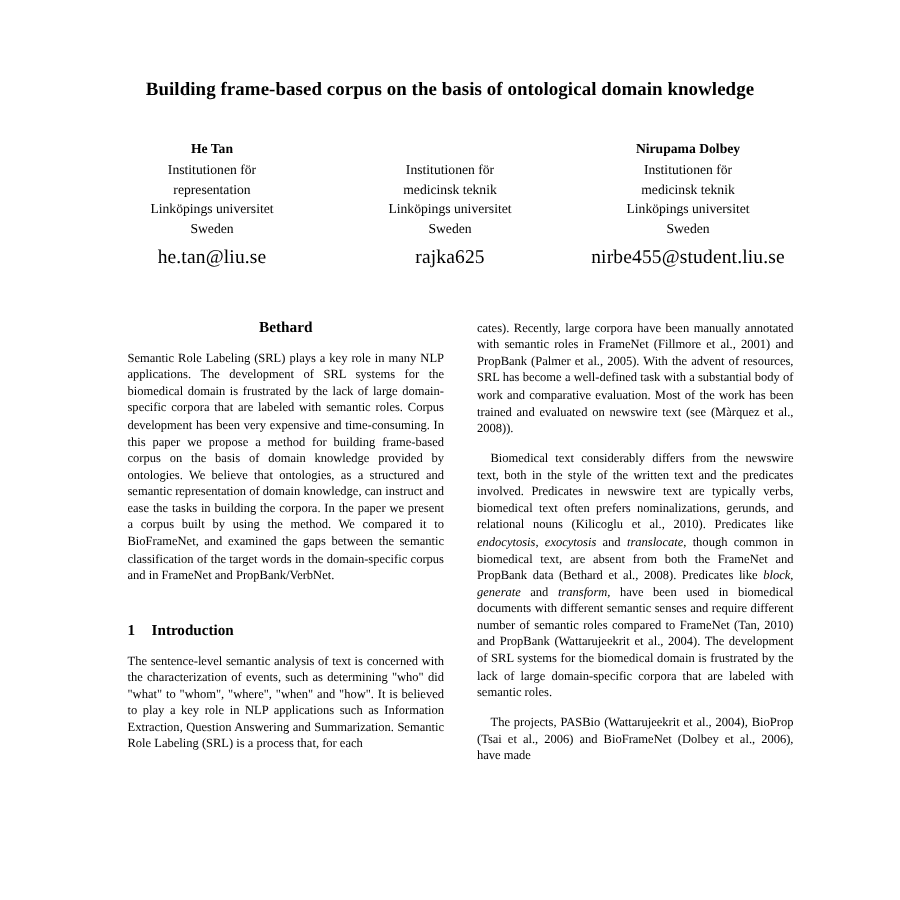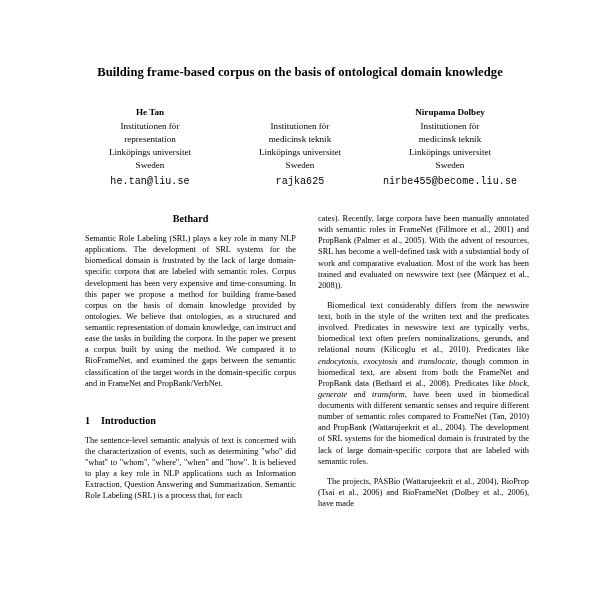--- a/index.html
+++ b/index.html
@@ -12,21 +12,21 @@
     font-family: "Liberation Serif", "DejaVu Serif", serif;
     color: #000000;
   }
   #page {
     width: 600px;
     height: 566px;
     position: relative;
     overflow: hidden;
     background: #ffffff;
     box-sizing: border-box;
-    padding: 17px;
+    padding: 4px;
   }
   .paper-title {
     font-size: 12.6px;
     font-weight: bold;
     text-align: center;
     margin: 0;
     padding: 48px 40px 0 40px;
     letter-spacing: 0.05px;
     line-height: 1.2;
   }
@@ -49,22 +49,22 @@
     font-weight: bold;
     display: block;
     font-size: 9.1px;
     margin-bottom: 1px;
   }
   .author-line {
     display: block;
   }
   .author-email {
     display: block;
-    font-family: Liberation Mono, monospace;
-    font-size: 10px;
+    font-family: Liberation Serif, serif;
+    font-size: 13px;
     margin-top: 3px;
     letter-spacing: 0.1px;
     white-space: nowrap;
   }
   .columns {
     position: absolute;
     top: 213px;
     left: 0;
     right: 0;
     display: flex;
@@ -129,21 +129,21 @@
       <span class="author-line">Sweden</span>
       <span class="author-email">rajka625</span>
     </div>
 
     <div class="author">
       <span class="author-name">Nirupama Dolbey</span>
       <span class="author-line">Institutionen för</span>
       <span class="author-line">medicinsk teknik</span>
       <span class="author-line">Linköpings universitet</span>
       <span class="author-line">Sweden</span>
-      <span class="author-email">nirbe455@become.liu.se</span>
+      <span class="author-email">nirbe455@student.liu.se</span>
     </div>
 
   </div>
 
   <div class="columns">
 
     <div class="col col-left">
       <div class="abstract-head">Bethard</div>
       <p class="body">Semantic Role Labeling (SRL) plays a key role in many NLP applications. The development of SRL systems for the biomedical domain is frustrated by the lack of large domain-specific corpora that are labeled with semantic roles. Corpus development has been very expensive and time-consuming. In this paper we propose a method for building frame-based corpus on the basis of domain knowledge provided by ontologies. We believe that ontologies, as a structured and semantic representation of domain knowledge, can instruct and ease the tasks in building the corpora. In the paper we present a corpus built by using the method. We compared it to BioFrameNet, and examined the gaps between the semantic classification of the target words in the domain-specific corpus and in FrameNet and PropBank/VerbNet.</p>
 

